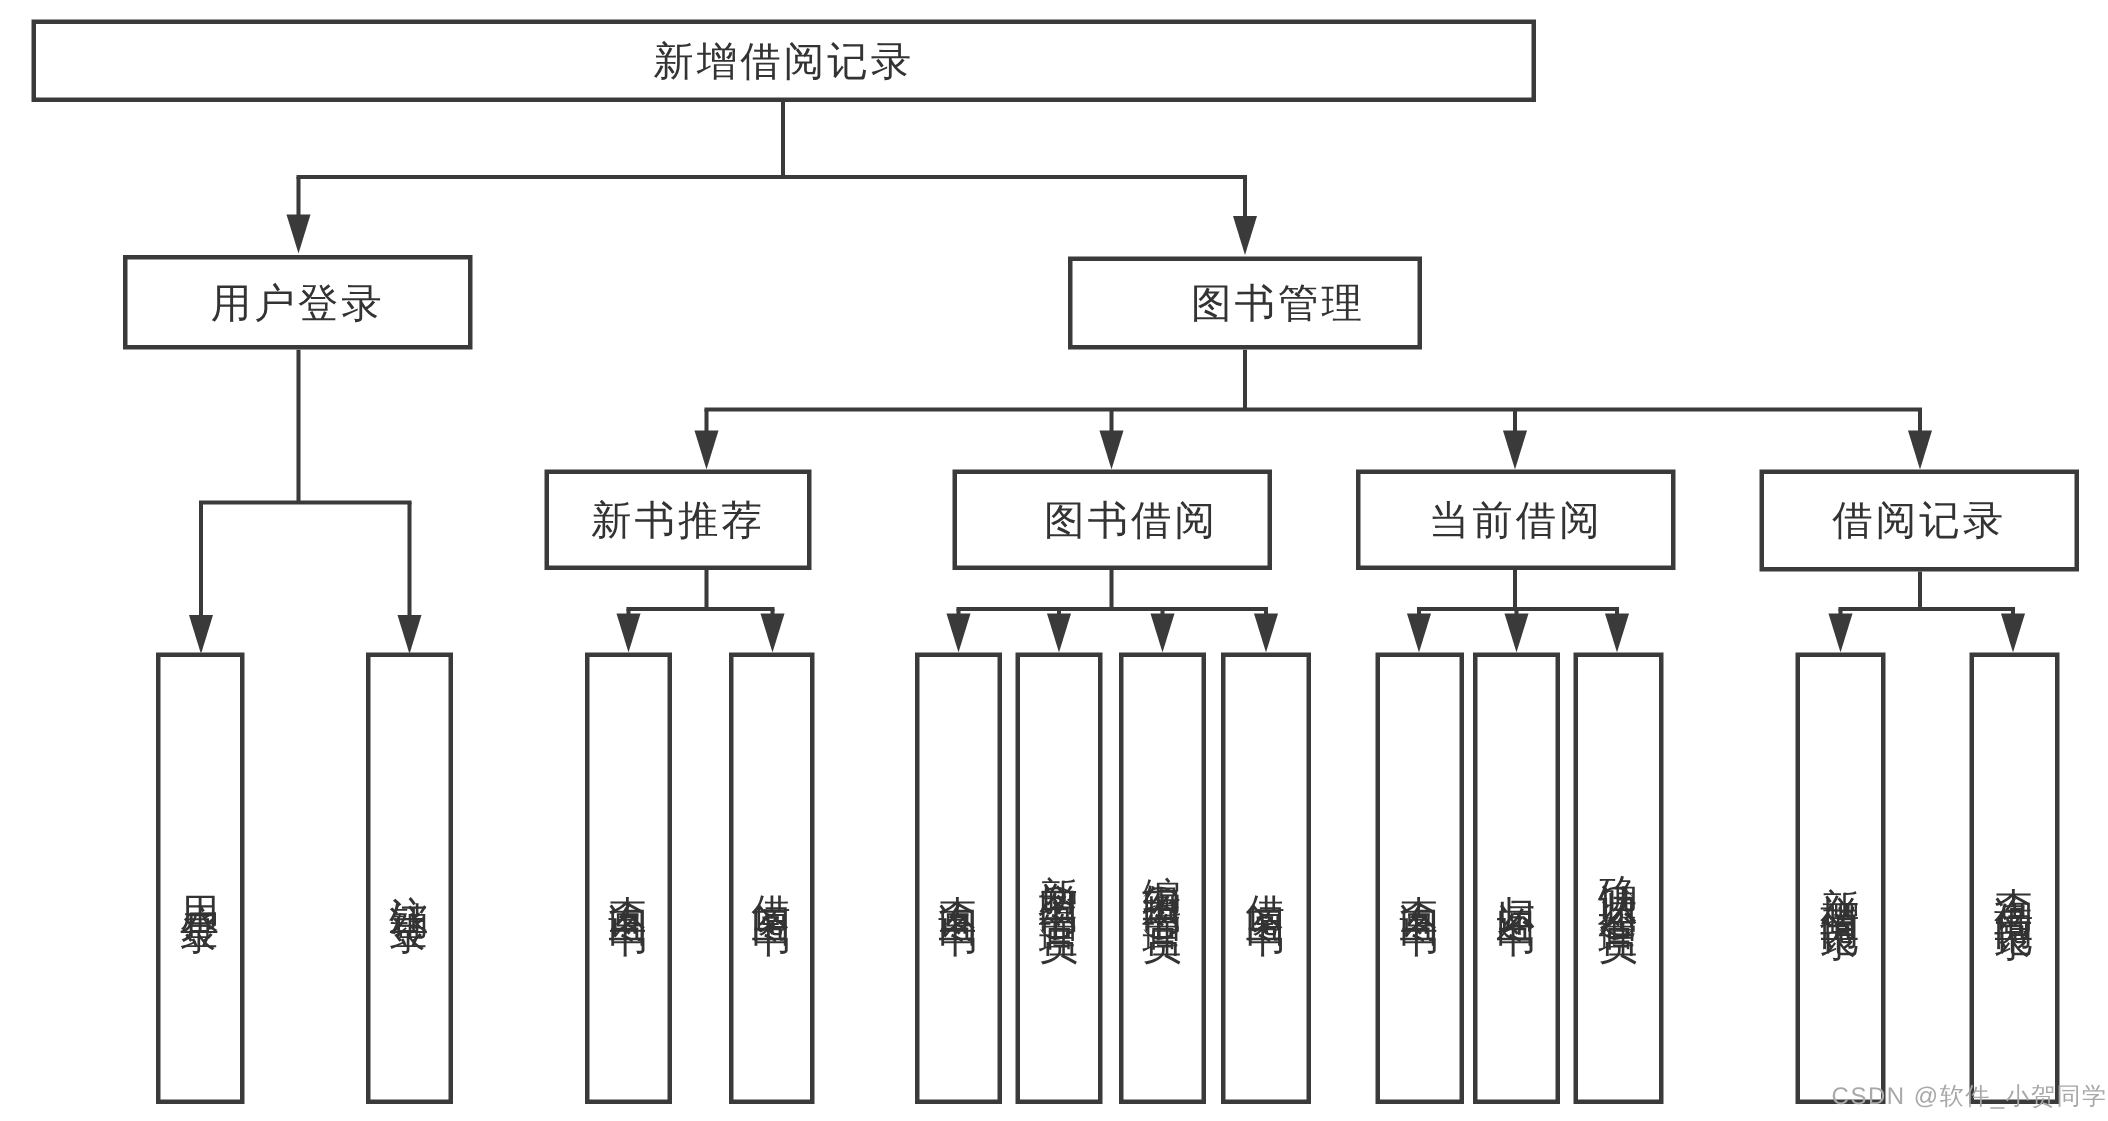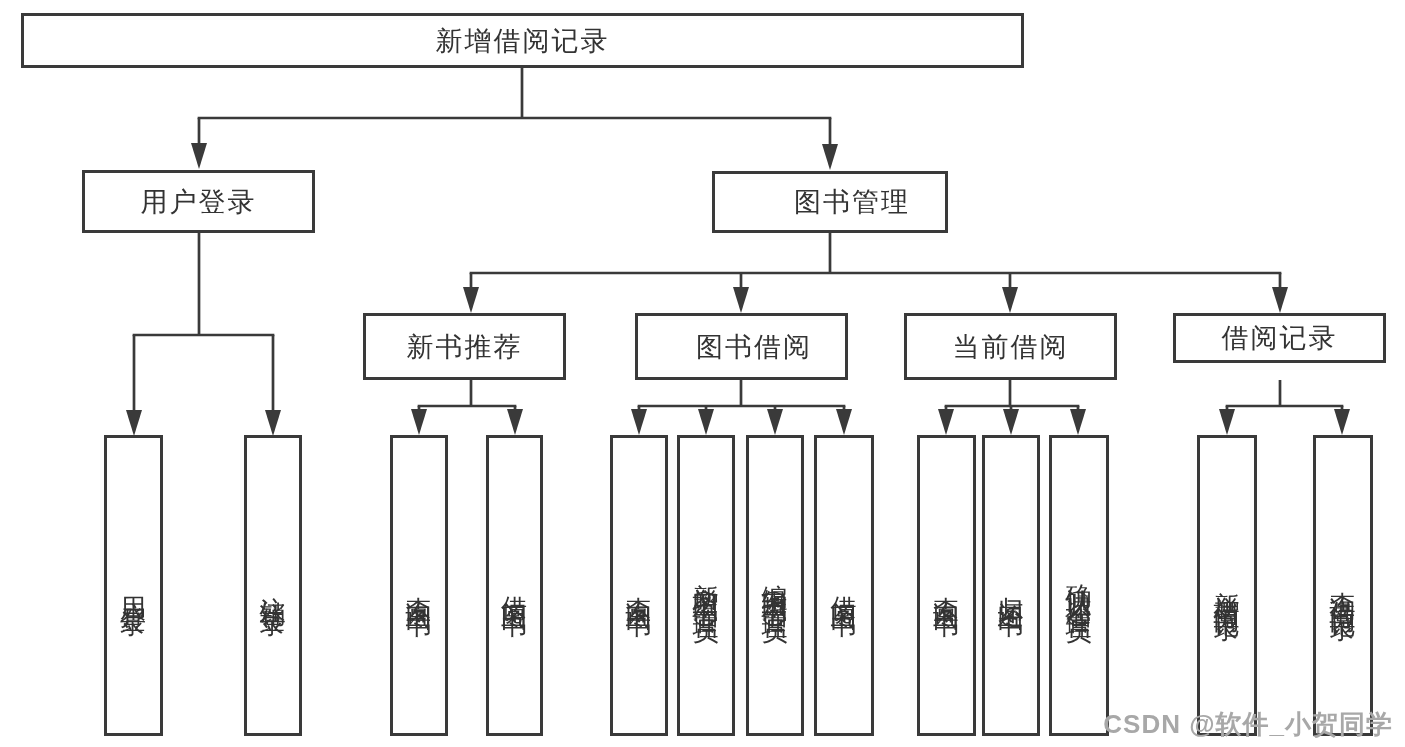--- a/index.html
+++ b/index.html
@@ -45,49 +45,48 @@
     font-size: 26px;
     line-height: 1;
     letter-spacing: 5px;
     color: #333333;
     white-space: nowrap;
   }
   
   .b-root  { left: 21px;   top: 13px;  width: 1003px; height: 55px; }
   .b-login { left: 82px;   top: 170px; width: 233px;  height: 63px; }
   .b-mgmt  { left: 712px;  top: 171px; width: 236px;  height: 62px; padding-left: 44px; }
-  .b-nb    { left: 363px;  top: 313px; width: 203px;  height: 67px; }
+  .b-nb    { left: 363px;  top: 313px; width: 178px;  height: 67px; }
   .b-bb    { left: 635px;  top: 313px; width: 213px;  height: 67px; padding-left: 25px; }
   .b-cb    { left: 904px;  top: 313px; width: 213px;  height: 67px; justify-content: center; }
-  .b-br    { left: 1173px; top: 313px; width: 213px;  height: 50px; }
+  .b-br    { left: 1173px; top: 313px; width: 213px;  height: 68px; }
   
   .leaf { top: 435px; height: 301px; }
   .l-1  { left: 104px;  width: 59px; }
   .l-2  { left: 244px;  width: 58px; }
   .l-3  { left: 390px;  width: 58px; }
   .l-4  { left: 486px;  width: 57px; }
   .l-5  { left: 610px;  width: 58px; }
   .l-6  { left: 677px;  width: 58px; }
   .l-7  { left: 746px;  width: 58px; }
   .l-8  { left: 814px;  width: 60px; }
   .l-9  { left: 917px;  width: 59px; }
   .l-10 { left: 982px;  width: 58px; }
   .l-11 { left: 1049px; width: 60px; }
   .l-12 { left: 1197px; width: 60px; }
   .l-13 { left: 1313px; width: 60px; }
   .watermark {
     position: absolute;
-    right: 12px;
+    right: 0;
     bottom: 5px;
-    font-size: 26px;
+    font-size: 16px;
     color: #a8a8a8;
     letter-spacing: 1px;
     z-index: 3;
     white-space: nowrap;
-    font-weight: bold;
   }
 </style>
 </head>
 <body>
 
 <div class="canvas">
 
   <svg class="connectors" id="conn" viewBox="0 0 1405 747" xmlns="http://www.w3.org/2000/svg">
       <line x1="522" y1="68" x2="522" y2="118" stroke="#3a3a3a" stroke-width="2.7"></line>
       <line x1="199" y1="233" x2="199" y2="335" stroke="#3a3a3a" stroke-width="2.7"></line>

